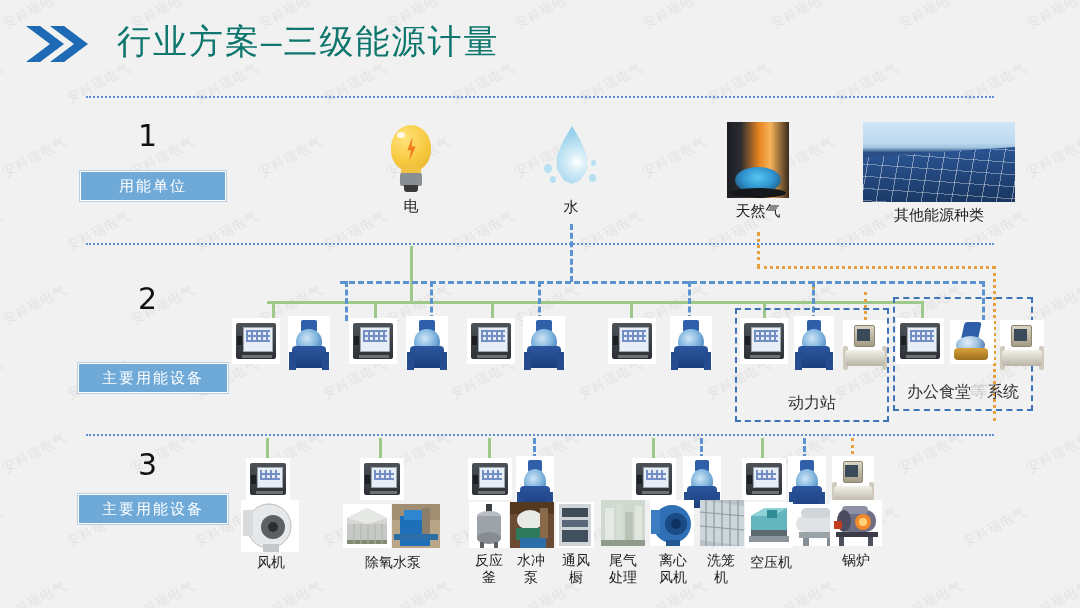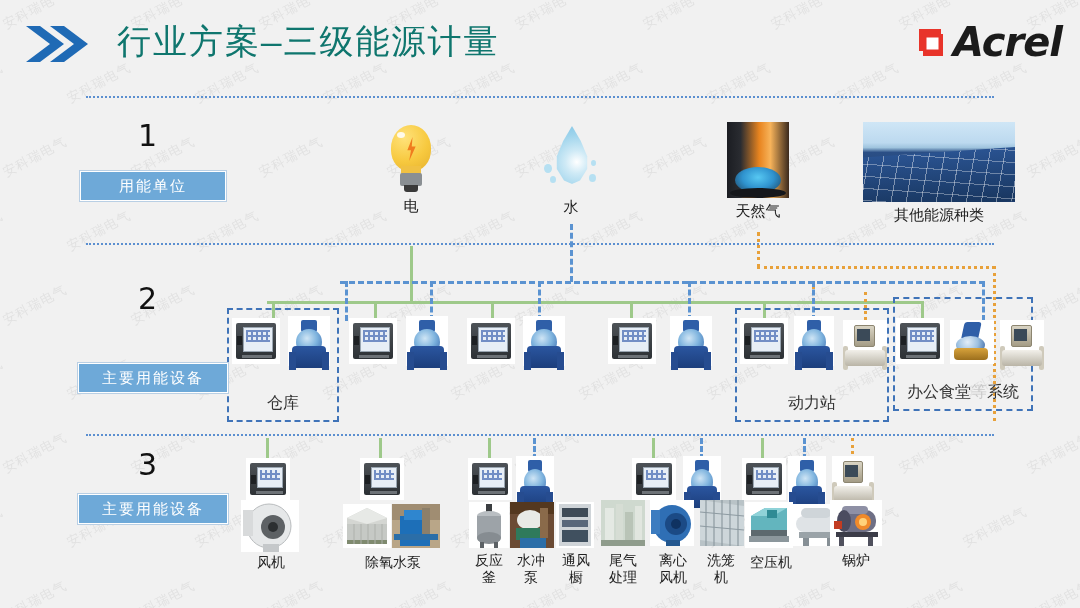--- a/index.html
+++ b/index.html
@@ -274,29 +274,20 @@
       <span style="left: 896px; top: 592px;">安科瑞电气</span>
       <span style="left: 1024px; top: 592px;">安科瑞电气</span>
     </div>
 
   <div class="header">
     <svg class="chev" viewBox="0 0 64 40">
       <polygon points="0,2 24,20 0,38 14,38 38,20 14,2" fill="#1f6ab5"></polygon>
       <polygon points="24,2 48,20 24,38 38,38 62,20 38,2" fill="#1f6ab5"></polygon>
     </svg>
     <div class="title">行业方案—三级能源计量</div>
-    <div class="logo">
-      <svg class="logo-mark" viewBox="0 0 36 34">
-        <path d="M8 4 H30 V11 H15 V26 H8 Z" fill="#e8342a"></path>
-        <path d="M12 9 H32 V31 H12 Z" fill="#e8342a"></path>
-        <rect x="15.5" y="12.5" width="12" height="12" fill="#ffffff"></rect>
-        <path d="M12 31 L12 22 L21 31 Z" fill="#e8342a"></path>
-      </svg>
-      <div class="logo-text">Acrel</div>
-    </div>
   </div>
 
   <div class="sep" style="top:96px"></div>
   <div class="sep" style="top:243px"></div>
   <div class="sep" style="top:434px"></div>
 
   <div class="lvl-num" style="left:138px;top:118px">1</div>
   <div class="lvl-box" style="left:80px;top:171px;width:144px">用能单位</div>
 
   <div class="lvl-num" style="left:138px;top:281px">2</div>
@@ -362,23 +353,20 @@
   <div class="ln e-v" style="left:921px;top:301px;height:20px"></div>
 
   <div class="ln w-v" style="left:345px;top:281px;height:40px"></div>
   <div class="ln w-v" style="left:430px;top:281px;height:40px"></div>
   <div class="ln w-v" style="left:538px;top:281px;height:40px"></div>
   <div class="ln w-v" style="left:688px;top:281px;height:40px"></div>
   <div class="ln w-v" style="left:812px;top:281px;height:40px"></div>
   <div class="ln w-v" style="left:982px;top:281px;height:40px"></div>
   <div class="ln g-v" style="left:864px;top:292px;height:28px"></div>
 
-  <div class="gbox" style="left:227px;top:308px;width:108px;height:110px">
-    <div class="glabel">仓库</div>
-  </div>
   <div class="tile" style="left:232px;top:318px;width:48px;height:46px">
     <div class="emeter">
         <div class="shell"></div>
         <div class="knob"></div>
         <div class="screen">
           <div class="digits"></div>
         </div>
         <div class="btns"></div>
       </div>
   </div>

